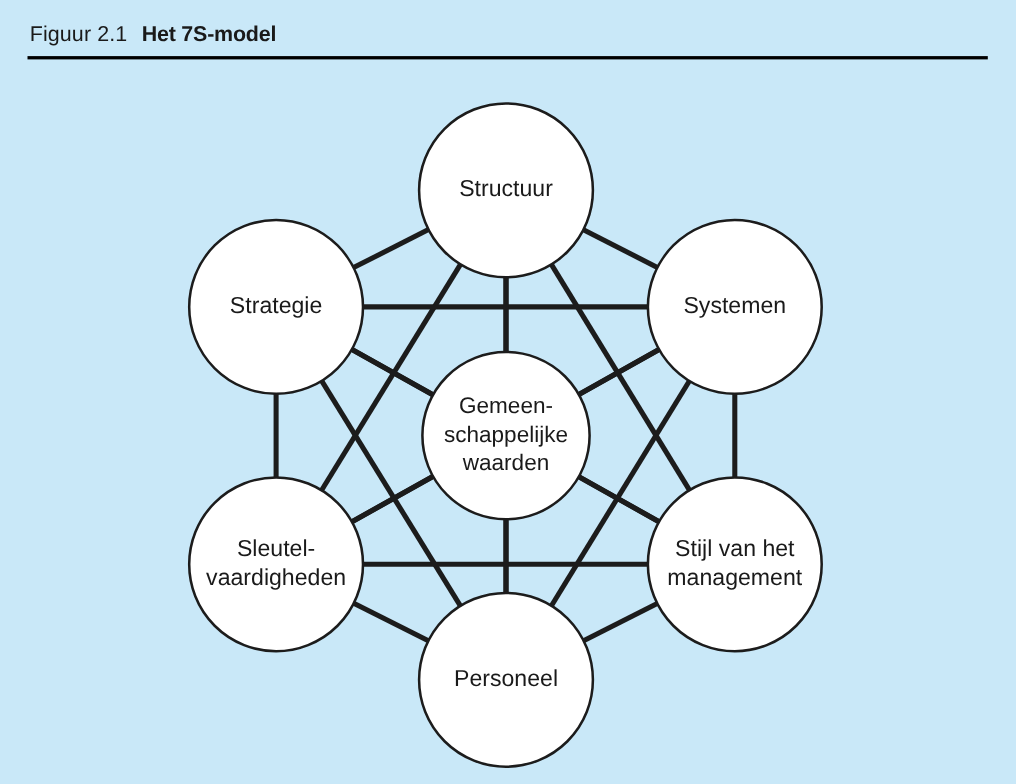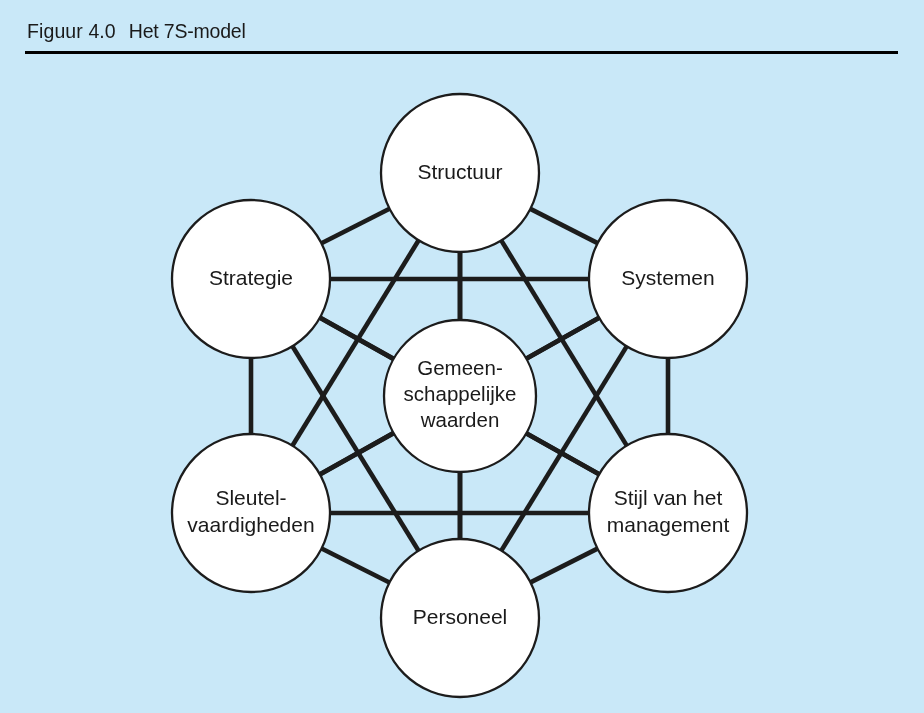--- a/index.html
+++ b/index.html
@@ -37,21 +37,21 @@
     top: 20px;
     font-size: 19.5px;
     color: #1a1a1a;
     white-space: nowrap;
     letter-spacing: 0.1px;
   }
   .caption-label {
     font-weight: 400;
   }
   .caption-title {
-    font-weight: normal;
+    font-weight: bold;
     margin-left: 13px;
     letter-spacing: -0.2px;
   }
   .caption-rule {
     position: absolute;
     left: 25px;
     top: 51px;
     width: 873px;
     height: 3px;
     background: #000000;
@@ -93,21 +93,21 @@
     font-size: 20.5px;
   }
 </style>
 </head>
 <body>
 
 <div id="figure-root">
 
   <div class="caption-bar">
     <div class="caption-text">
-      <span class="caption-label">Figuur 4.0</span><span class="caption-title">Het 7S-model</span>
+      <span class="caption-label">Figuur 2.1</span><span class="caption-title">Het 7S-model</span>
     </div>
     <div class="caption-rule"></div>
   </div>
 
   <div class="diagram-stage">
     <svg class="diagram-svg" viewBox="0 0 924 657">
       <g id="edge-layer">
           <line x1="530.39" y1="152.87" x2="597.61" y2="187.13" class="link-line"></line>
           <line x1="501.23" y1="184.39" x2="626.77" y2="389.61" class="link-line"></line>
           <line x1="460.00" y1="196.00" x2="460.00" y2="483.00" class="link-line"></line>

